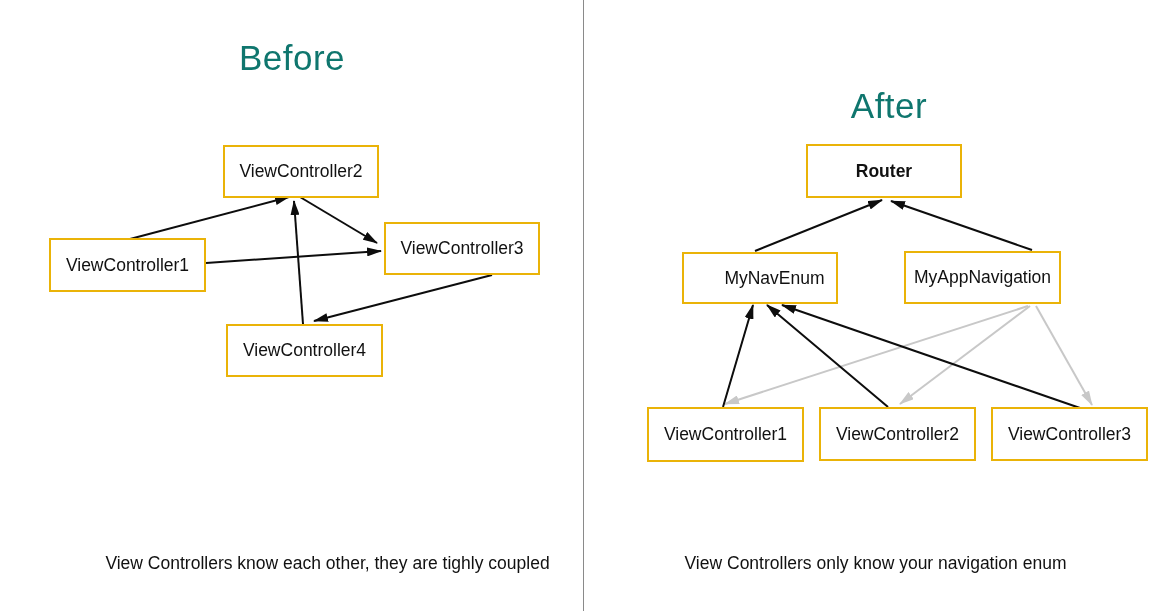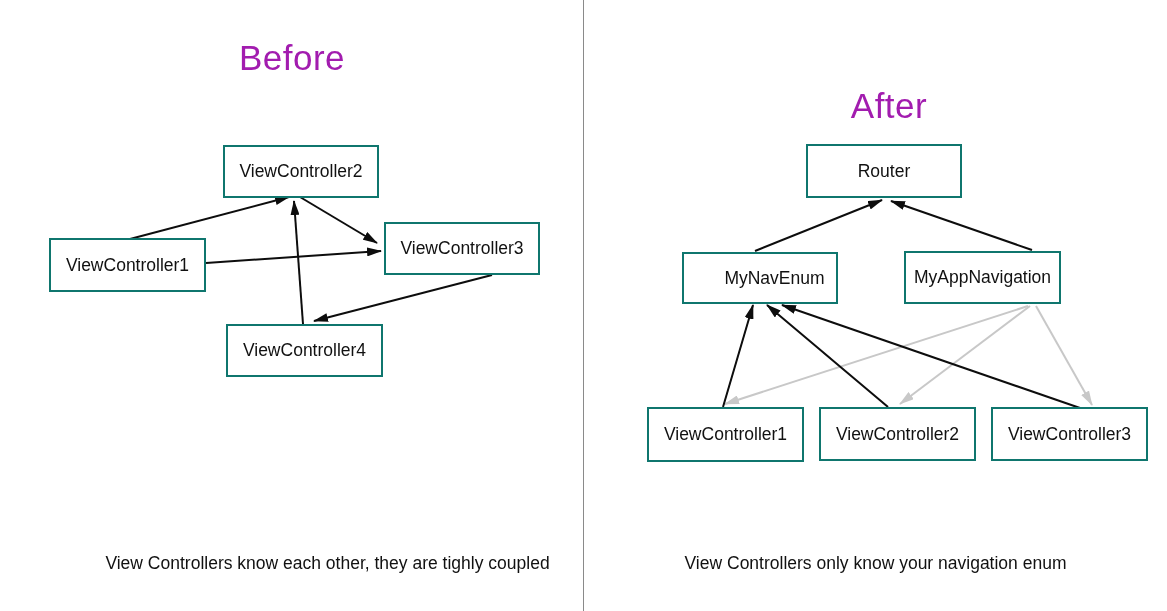--- a/index.html
+++ b/index.html
@@ -30,29 +30,29 @@
     background: #8a8a8a;
     z-index: 0;
   }
   .panel-title {
     position: absolute;
     top: 38px;
     transform: translateX(-50%);
     font-size: 35px;
     font-weight: 400;
     letter-spacing: 0.5px;
-    color: #a21caf;
+    color: #0f766e;
     white-space: nowrap;
     z-index: 2;
   }
   .node {
     position: absolute;
     box-sizing: border-box;
     background: #ffffff;
-    border: 2px solid #0f766e;
+    border: 2px solid #eab308;
     display: flex;
     align-items: center;
     justify-content: center;
     font-size: 17.5px;
     color: #111111;
     white-space: nowrap;
     z-index: 2;
   }
   .caption {
     position: absolute;
@@ -109,21 +109,21 @@
 
   <div class="node" style="left:223px; top:145px; width:156px; height:53px;">ViewController2</div>
   <div class="node" style="left:49px; top:238px; width:157px; height:54px;">ViewController1</div>
   <div class="node" style="left:384px; top:222px; width:156px; height:53px;">ViewController3</div>
   <div class="node" style="left:226px; top:324px; width:157px; height:53px;">ViewController4</div>
 
   <div class="caption left-panel">View Controllers know each other, they are tighly coupled</div>
 
   <div class="panel-title" style="left:889px;margin-top:48px;">After</div>
 
-  <div class="node" style="left:806px; top:144px; width:156px; height:54px;">Router</div>
+  <div class="node" style="left:806px; top:144px; width:156px; height:54px;font-weight:bold;">Router</div>
   <div class="node" style="left:682px; top:252px; width:156px; height:52px;padding-left:29px;">MyNavEnum</div>
   <div class="node" style="left:904px; top:251px; width:157px; height:53px;">MyAppNavigation</div>
   <div class="node" style="left:647px; top:407px; width:157px; height:55px;">ViewController1</div>
   <div class="node" style="left:819px; top:407px; width:157px; height:54px;">ViewController2</div>
   <div class="node" style="left:991px; top:407px; width:157px; height:54px;">ViewController3</div>
 
   <div class="caption right-panel">View Controllers only know your navigation enum</div>
 
 </div>
 

